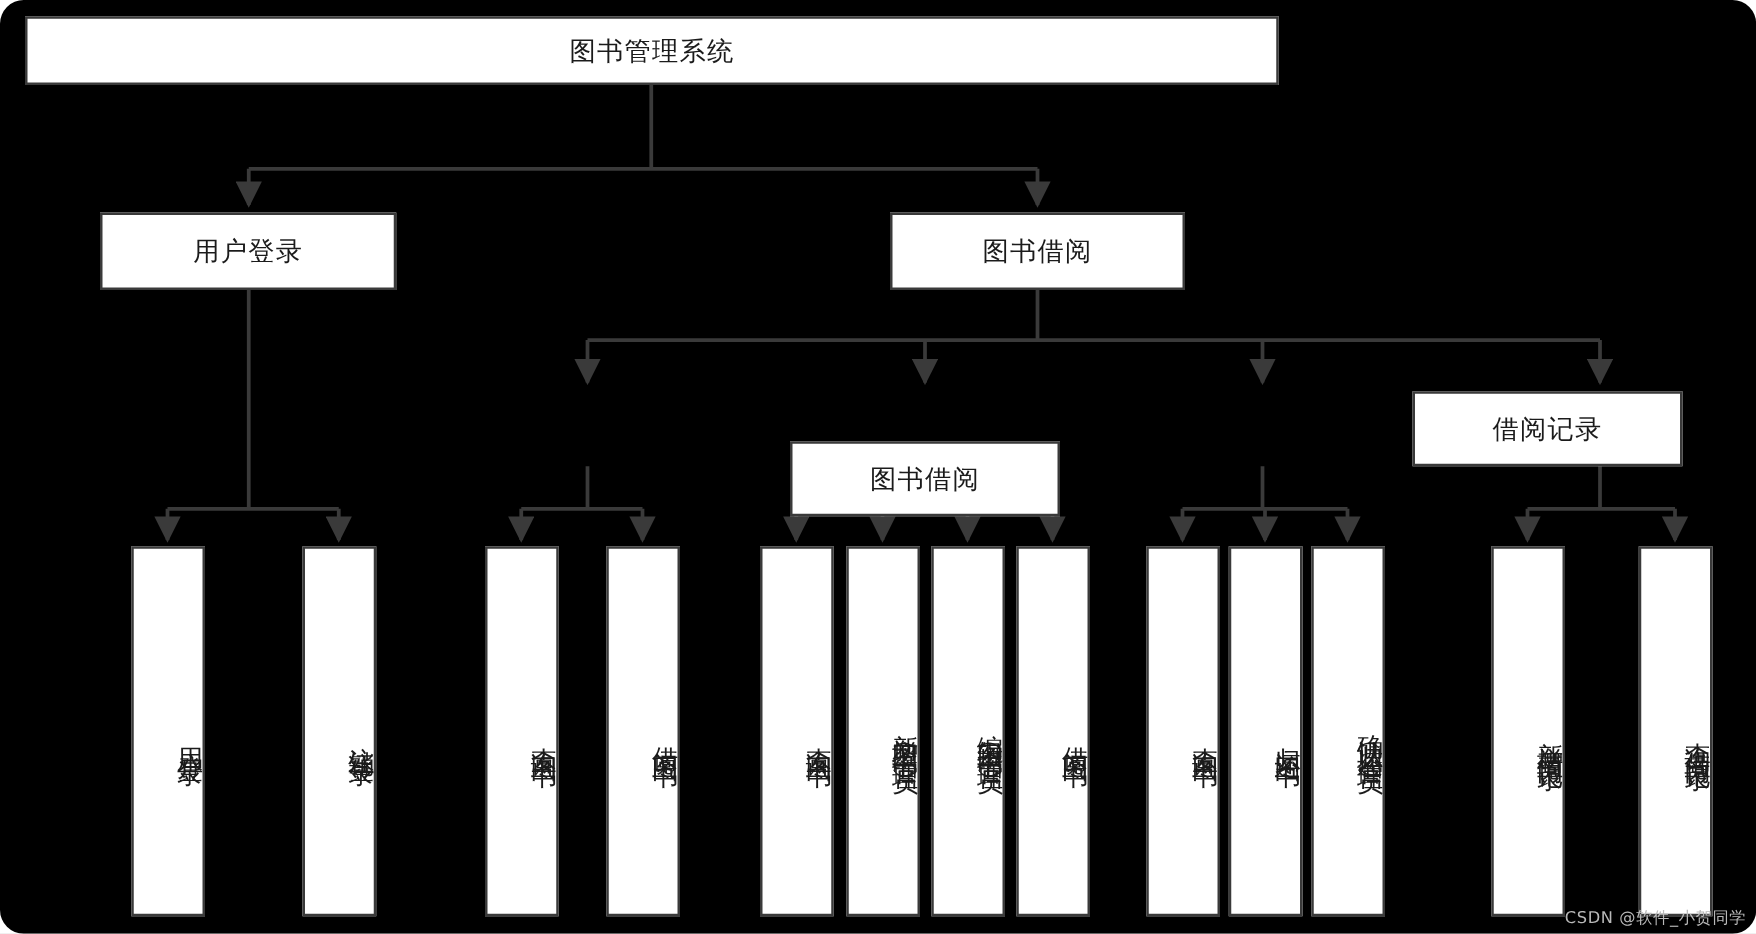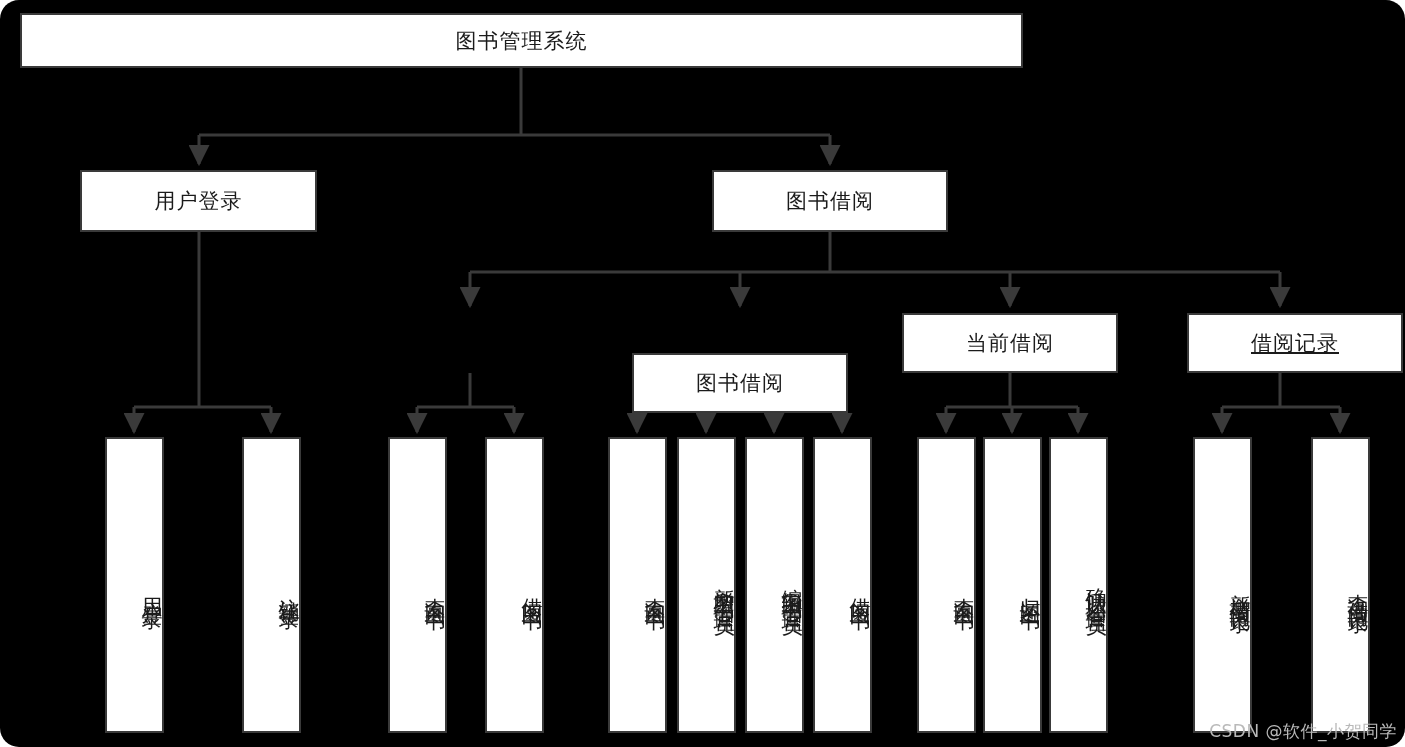--- a/index.html
+++ b/index.html
@@ -33,21 +33,21 @@
   }
   .node.leaf .vtxt{
     writing-mode:vertical-rl;
     text-orientation:upright;
     white-space:nowrap;
   }
   #watermark{
     position:absolute;
     right:8px;
     bottom:4px;
-    font-size:17px;
+    font-size:13px;
     color:#b9b9b9;
     white-space:nowrap;
     letter-spacing:0.5px;
     pointer-events:none;
   }
 </style>
 </head>
 <body>
 
 <div id="stage">
@@ -109,24 +109,21 @@
   <div class="node h" style="left:80px; top:170px; width:237px; height:62px;">
     <span>用户登录</span>
   </div>
   <div class="node h" style="left:712px; top:170px; width:236px; height:62px;">
     <span>图书借阅</span>
   </div>
 
   <div class="node h" style="left:632px; top:313px; width:216px; height:60px;margin-top:40px;">
     <span>图书借阅</span>
   </div>
-  <div class="node h" style="left:902px; top:313px; width:216px; height:60px;">
-    <span>当前借阅</span>
-  </div>
-  <div class="node h" style="left:1187px; top:313px; width:216px; height:60px;text-decoration:underline;">
+  <div class="node h" style="left:1130px; top:313px; width:216px; height:60px;">
     <span>借阅记录</span>
   </div>
 
   <div class="node leaf" style="left:105px; top:437px; width:59px; height:296px;">
     <span class="vtxt">用户登录</span>
   </div>
   <div class="node leaf" style="left:242px; top:437px; width:59px; height:296px;">
     <span class="vtxt">注销登录</span>
   </div>
 

